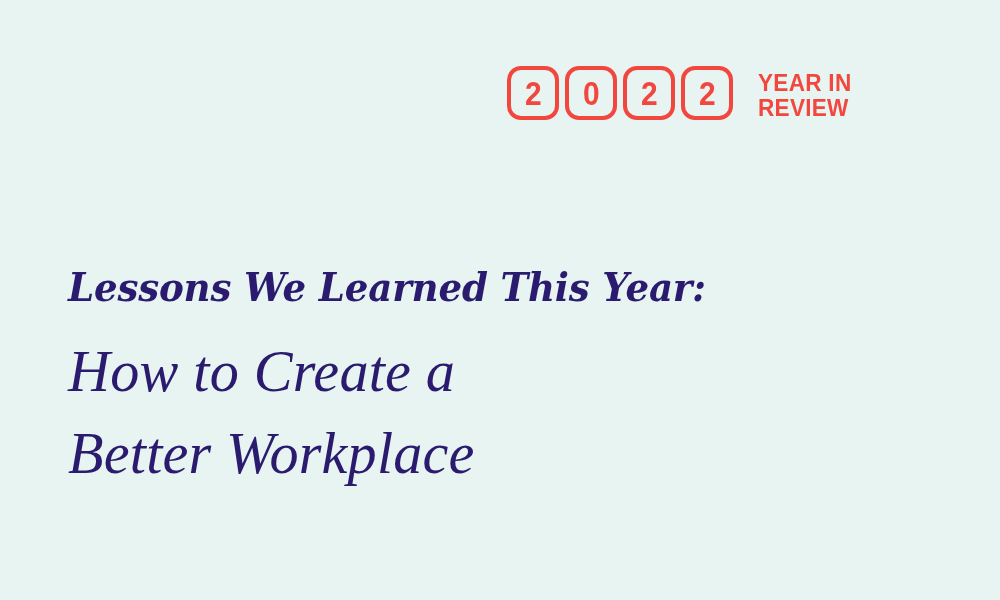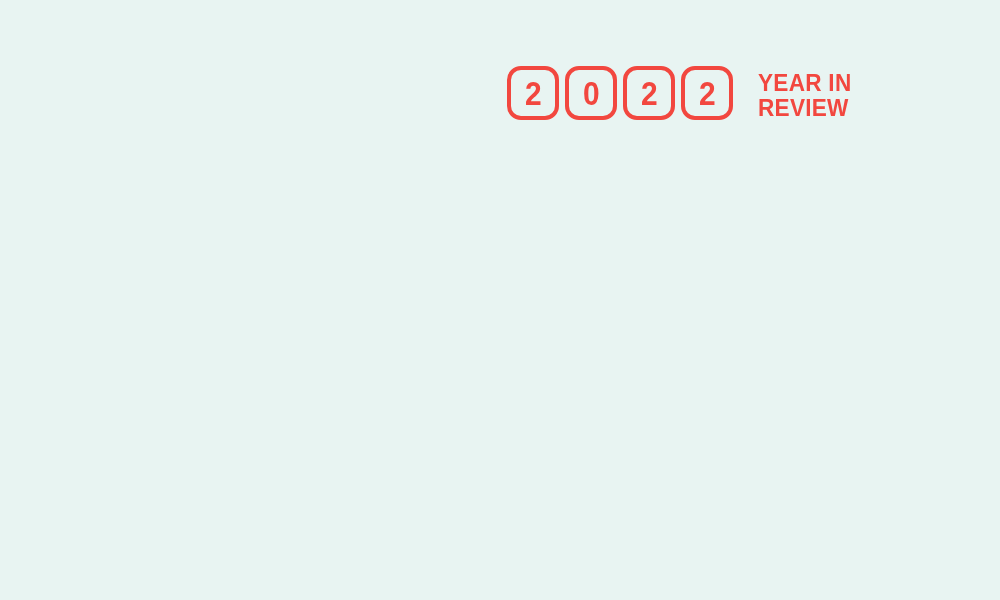--- a/index.html
+++ b/index.html
@@ -141,14 +141,24 @@
       </div>
     </div>
 
     <div class="review-label">
       <span class="rl-line">YEAR IN</span>
       <span class="rl-line">REVIEW</span>
     </div>
 
   </div>
 
+  <div class="headline-block">
+
+    <div class="eyebrow-title">Lessons We Learned This Year:</div>
+
+    <div class="subhead">
+      <span class="sh-line">How to Create a</span>
+      <span class="sh-line">Better Workplace</span>
+    </div>
+
+  </div>
 
 </div>
 
 </body></html>

